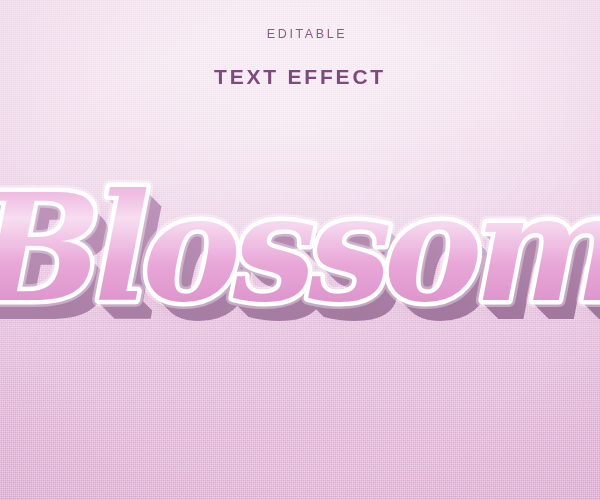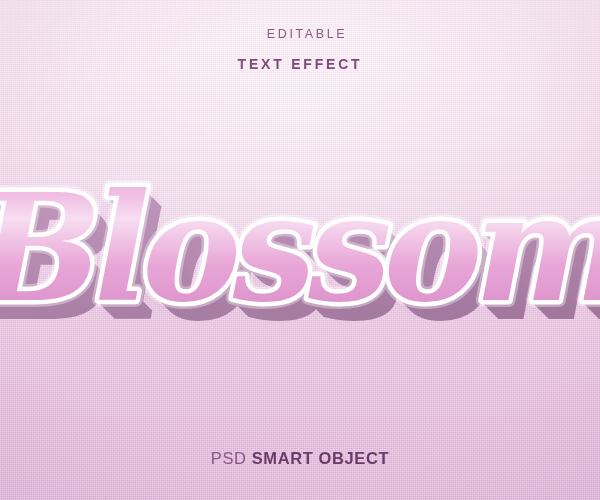--- a/index.html
+++ b/index.html
@@ -89,25 +89,25 @@
     width: 100%;
     text-align: center;
     z-index: 5;
   }
   .kicker {
     font-size: 12.5px;
     letter-spacing: 2.6px;
     font-weight: 400;
     color: #8c5a88;
     line-height: 1;
-    margin: 0 0 16px 0;
+    margin: 0 0 25px 0;
     padding-left: 14px;
   }
   .headline {
-    font-size: 14px;
+    font-size: 21px;
     letter-spacing: 2.8px;
     font-weight: 700;
     color: #7e4a7c;
     line-height: 1;
     margin: 0;
     text-align: center;
   }
 
   
   .footer {
@@ -263,18 +263,15 @@
             <use href="#wordGlyph"></use>
           </clipPath>
           <rect x="0" y="150" width="600" height="110" fill="url(#bevelGrad)" clip-path="url(#faceClip)"></rect>
         </g>
 
       </g>
     </svg>
   </div>
 
   <div class="footer">
-    <div class="footer-main">
-      <span class="light">PSD</span><span>&nbsp;</span><span class="bold">SMART OBJECT</span>
-    </div>
   </div>
 
 </div>
 
 </body></html>

